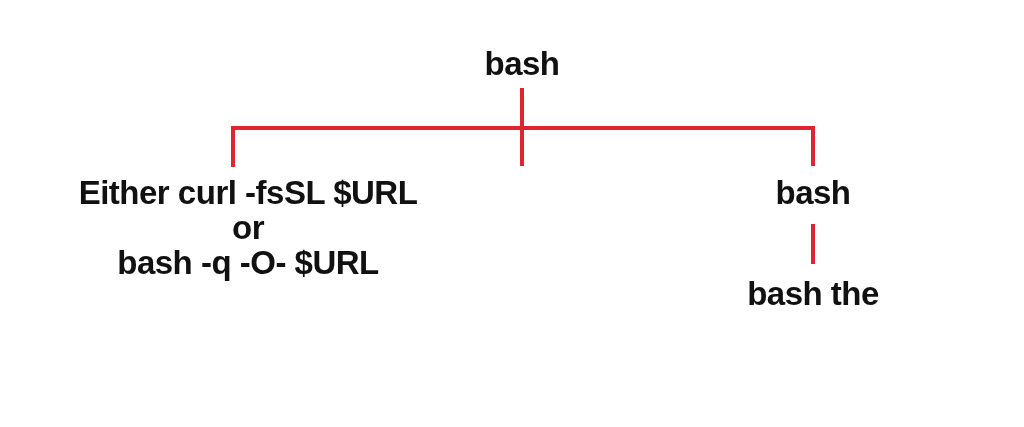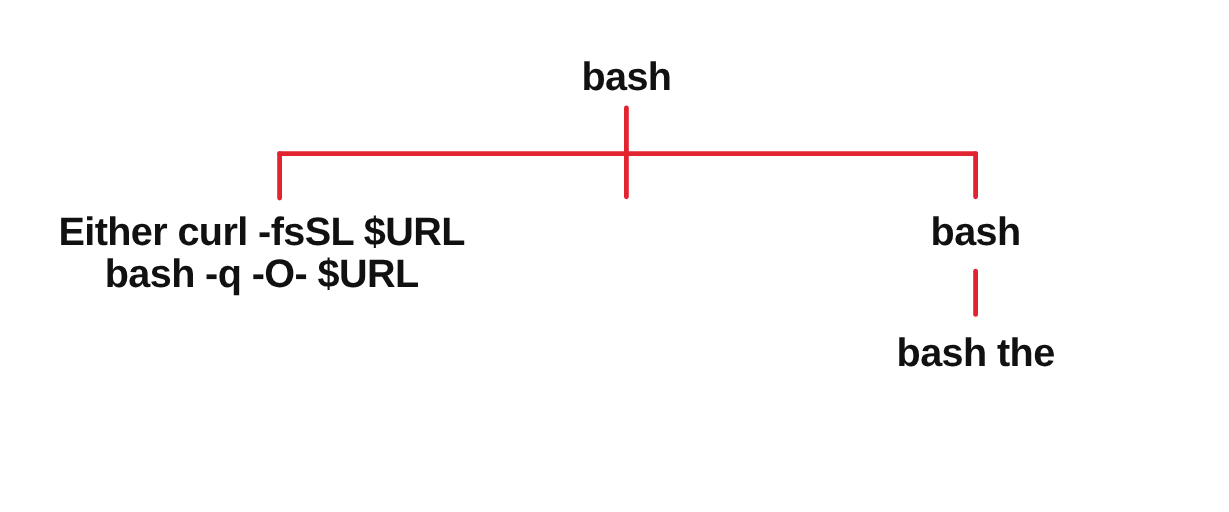--- a/index.html
+++ b/index.html
@@ -1,20 +1,20 @@
 <!DOCTYPE html>
 <html style="--red: #E22430; --ink: #111111; --bg: #FFFFFF;"><head>
 <meta charset="utf-8">
 <style>
   :root {
     --red: #E22430;
     --ink: #111111;
     --bg: #FFFFFF;
   }
-  * { margin: 0; padding: 0; box-sizing: border-box; border-radius: 32px; }
+  * { margin: 0; padding: 0; box-sizing: border-box; }
   html, body { background: var(--bg); }
   .canvas {
     position: relative;
     width: 1024px;
     height: 427px;
     background: var(--bg);
     overflow: hidden;
     font-family: "Liberation Sans", "DejaVu Sans", sans-serif;
   }
   .node {
@@ -42,22 +42,23 @@
   <div class="connector" style="left:520px; top:88px; width:4px; height:78px;"></div>
   <div class="connector" style="left:231px; top:126px; width:584px; height:4px;"></div>
   <div class="connector" style="left:231px; top:126px; width:4px; height:41px;"></div>
   <div class="connector" style="left:811px; top:126px; width:4px; height:40px;"></div>
   <div class="connector" style="left:811px; top:224px; width:4px; height:40px;"></div>
 
   <div class="node" style="left:522px; top:46px;">
     <span>bash</span>
   </div>
 
-  <div class="node" style="left:218px; top:175px;">
+  <div class="node" style="left:248px; top:175px;">
     <span>Either curl -fsSL $URL</span>
+    <span>or</span>
     <span>bash -q -O- $URL</span>
   </div>
 
 
   <div class="node" style="left:813px; top:175px;">
     <span>bash</span>
   </div>
 
   <div class="node" style="left:813px; top:276px;">
     <span>bash the</span>

